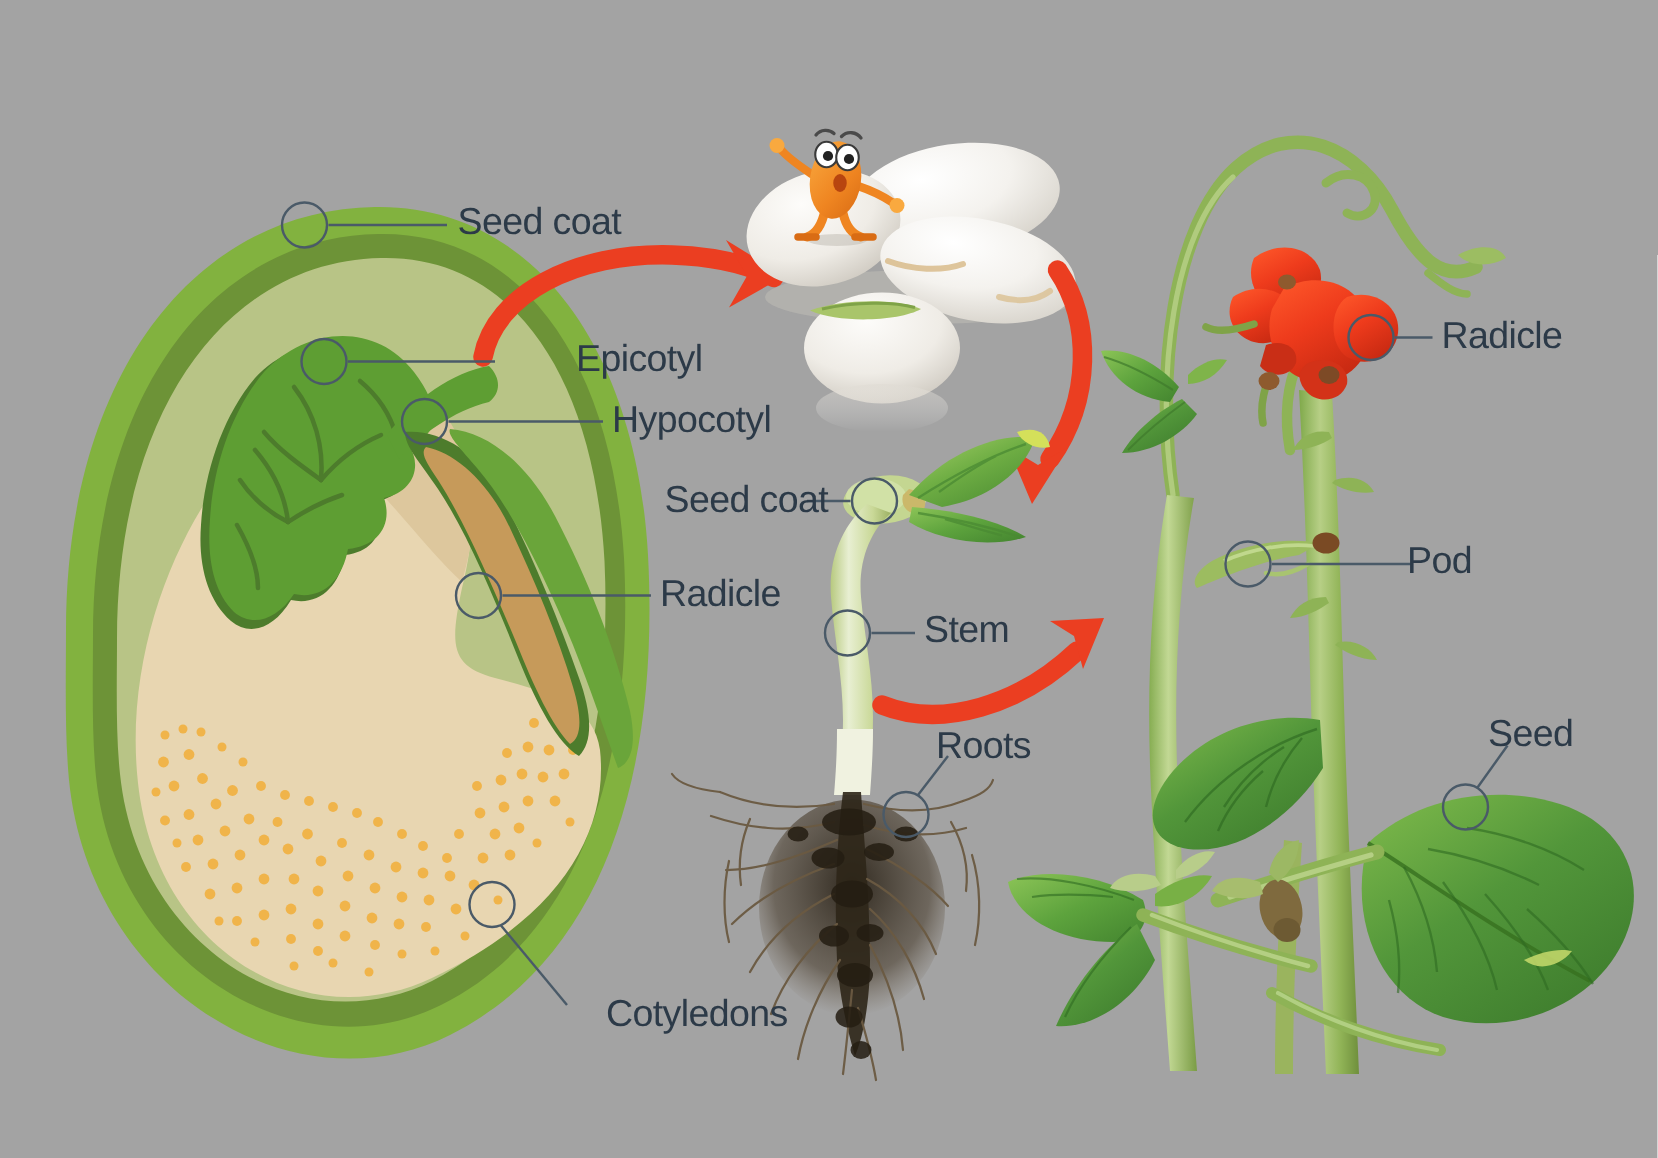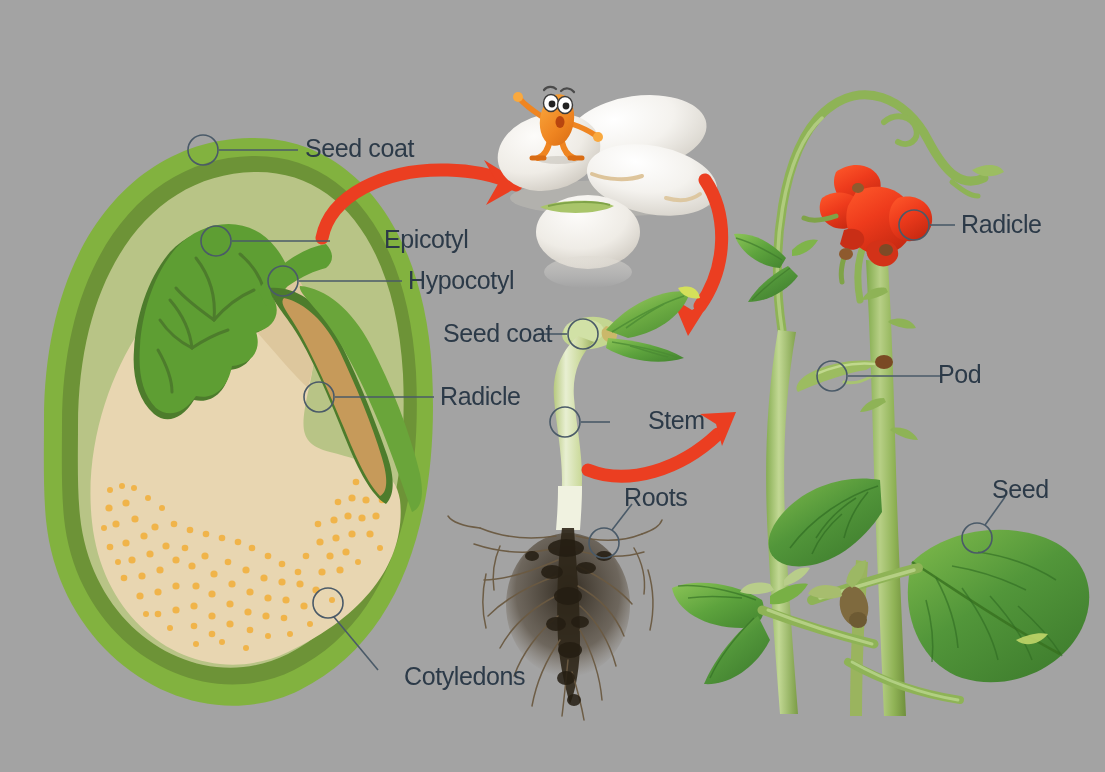--- a/index.html
+++ b/index.html
@@ -623,21 +623,21 @@
   <div class="lbl" style="left:336px; top:227px;margin-left:48px;">Epicotyl</div>
 
   <div class="lbl" style="left:408px; top:268px;">Hypocotyl</div>
 
   <div class="lbl" style="left:440px; top:384px;">Radicle</div>
 
   <div class="lbl" style="left:404px; top:664px;">Cotyledons</div>
 
   <div class="lbl" style="left:443px; top:321px;">Seed coat</div>
 
-  <div class="lbl" style="left:648px; top:408px;">Stem</div>
+  <div class="lbl" style="left:616px; top:408px;">Stem</div>
 
   <div class="lbl" style="left:608px; top:485px;margin-left:16px;">Roots</div>
 
   <div class="lbl" style="left:961px; top:212px;">Radicle</div>
 
   <div class="lbl" style="left:897px; top:362px;margin-left:41px;">Pod</div>
 
   <div class="lbl" style="left:992px; top:477px;">Seed</div>
 
 </div>

